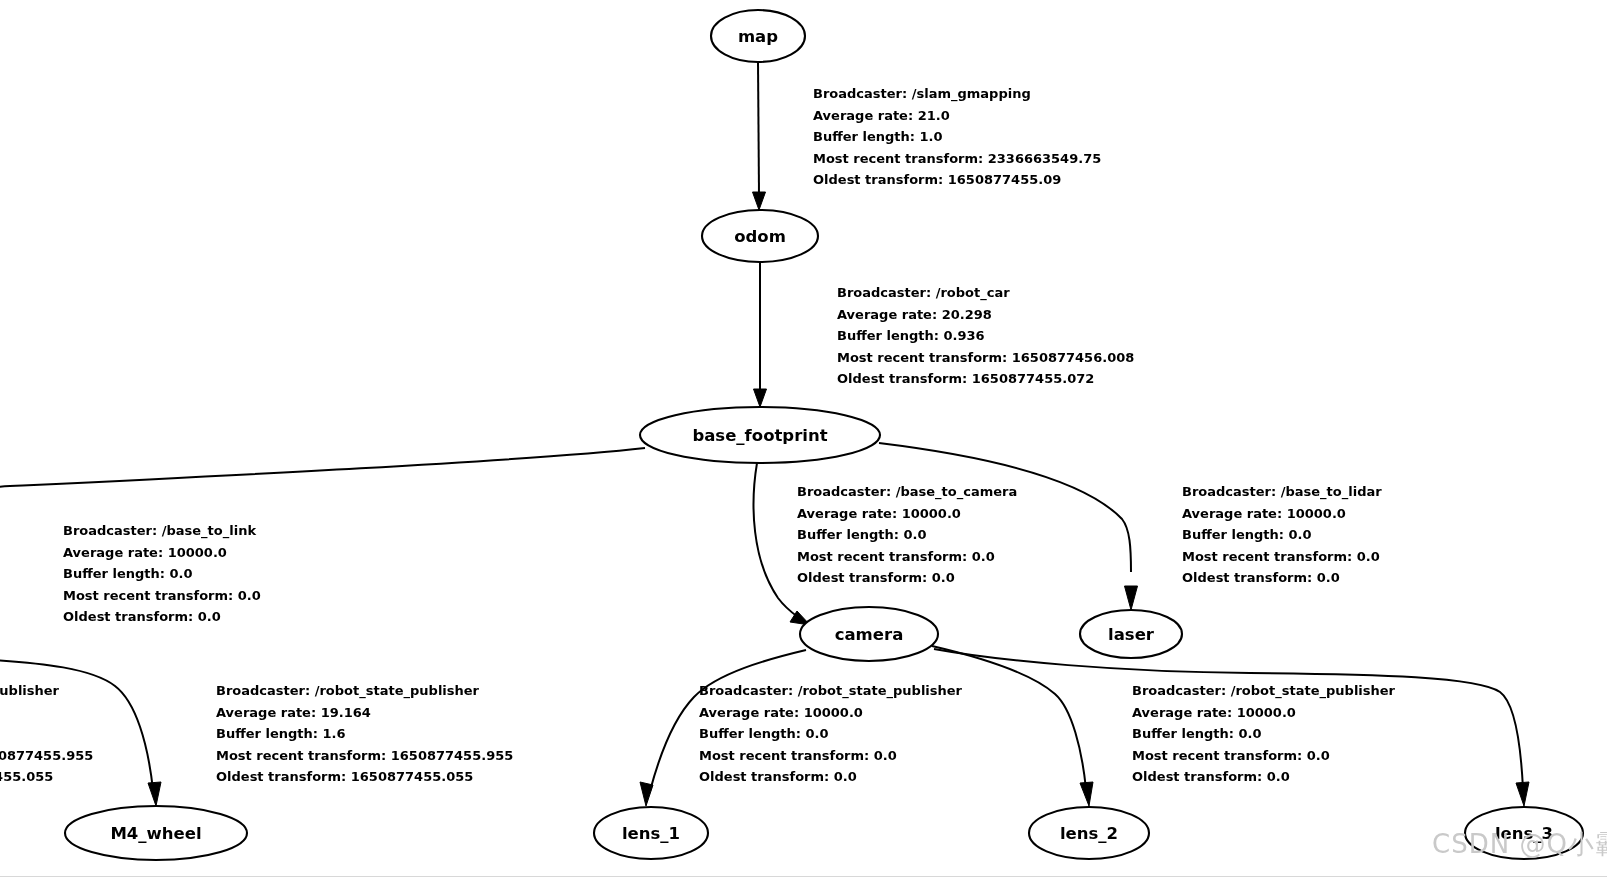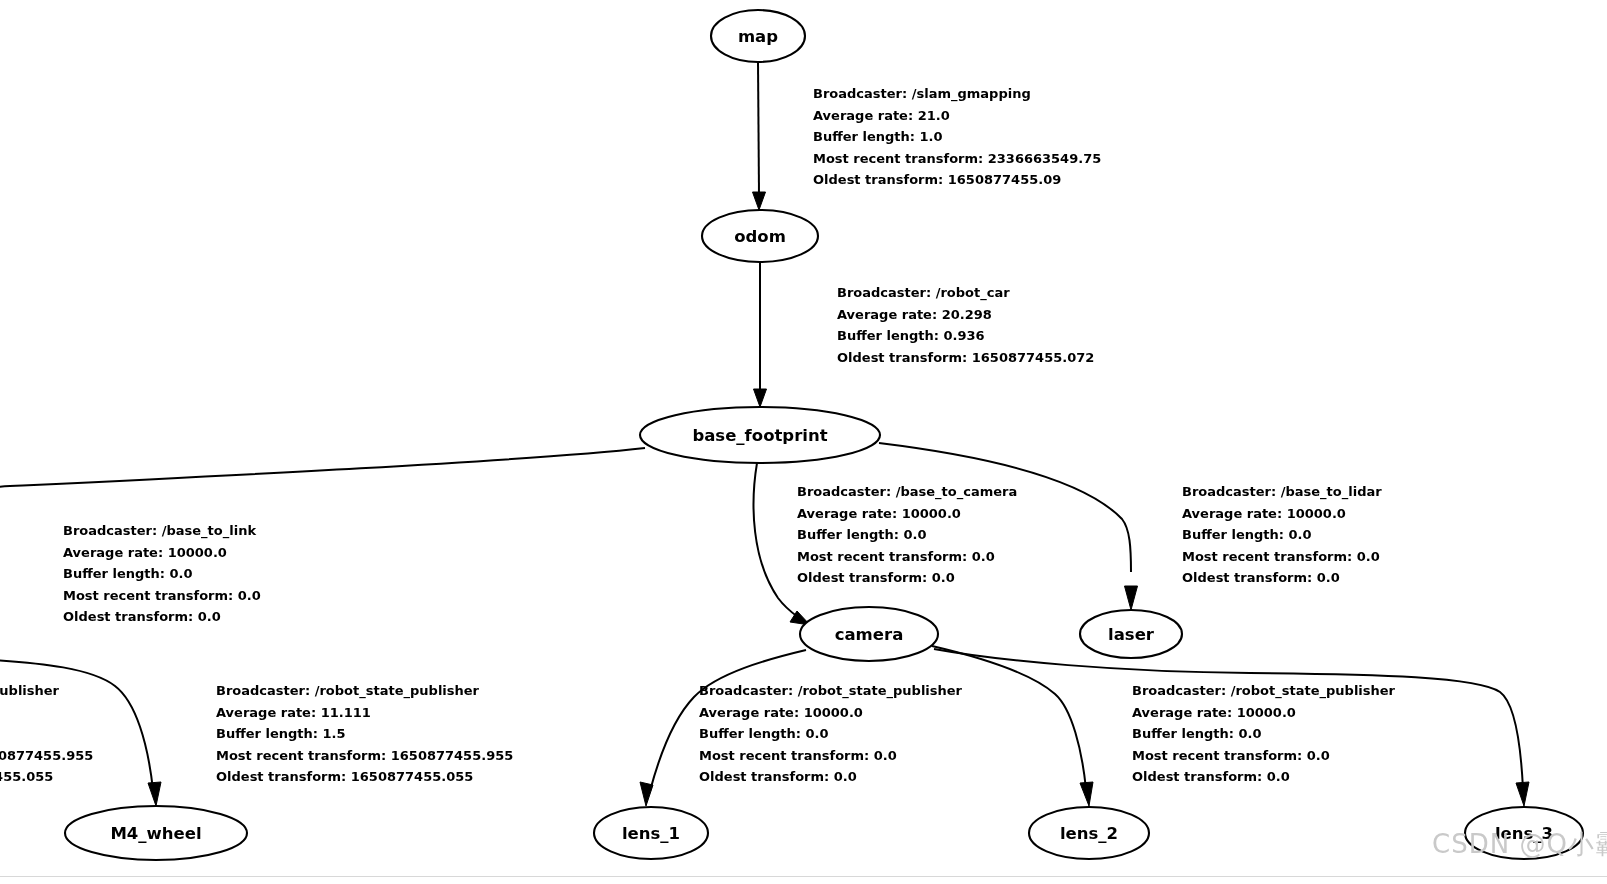--- a/index.html
+++ b/index.html
@@ -185,20 +185,21 @@
     <div>Average rate: 21.0</div>
     <div>Buffer length: 1.0</div>
     <div>Most recent transform: 2336663549.75</div>
     <div>Oldest transform: 1650877455.09</div>
   </div>
 
   <div class="edge-label" style="left:813px; top:282px;margin-left:24px;">
     <div>Broadcaster: /robot_car</div>
     <div>Average rate: 20.298</div>
     <div>Buffer length: 0.936</div>
+    <div>Most recent transform: 1650877456.008</div>
     <div>Oldest transform: 1650877455.072</div>
   </div>
 
   <div class="edge-label" style="left:63px; top:480px;margin-top:40px;">
     <div>Broadcaster: /base_to_link</div>
     <div>Average rate: 10000.0</div>
     <div>Buffer length: 0.0</div>
     <div>Most recent transform: 0.0</div>
     <div>Oldest transform: 0.0</div>
   </div>
@@ -222,22 +223,22 @@
   <div class="edge-label" style="left:-204px; top:680px;">
     <div>Broadcaster: /robot_state_publisher</div>
     <div>Average rate: 11.111</div>
     <div>Buffer length: 0.9</div>
     <div>Most recent transform: 1650877455.955</div>
     <div>Oldest transform: 1650877455.055</div>
   </div>
 
   <div class="edge-label" style="left:216px; top:680px;">
     <div>Broadcaster: /robot_state_publisher</div>
-    <div>Average rate: 11.111</div>
-    <div>Buffer length: 1.5</div>
+    <div>Average rate: 19.164</div>
+    <div>Buffer length: 1.6</div>
     <div>Most recent transform: 1650877455.955</div>
     <div>Oldest transform: 1650877455.055</div>
   </div>
 
   <div class="edge-label" style="left:699px; top:680px;">
     <div>Broadcaster: /robot_state_publisher</div>
     <div>Average rate: 10000.0</div>
     <div>Buffer length: 0.0</div>
     <div>Most recent transform: 0.0</div>
     <div>Oldest transform: 0.0</div>

